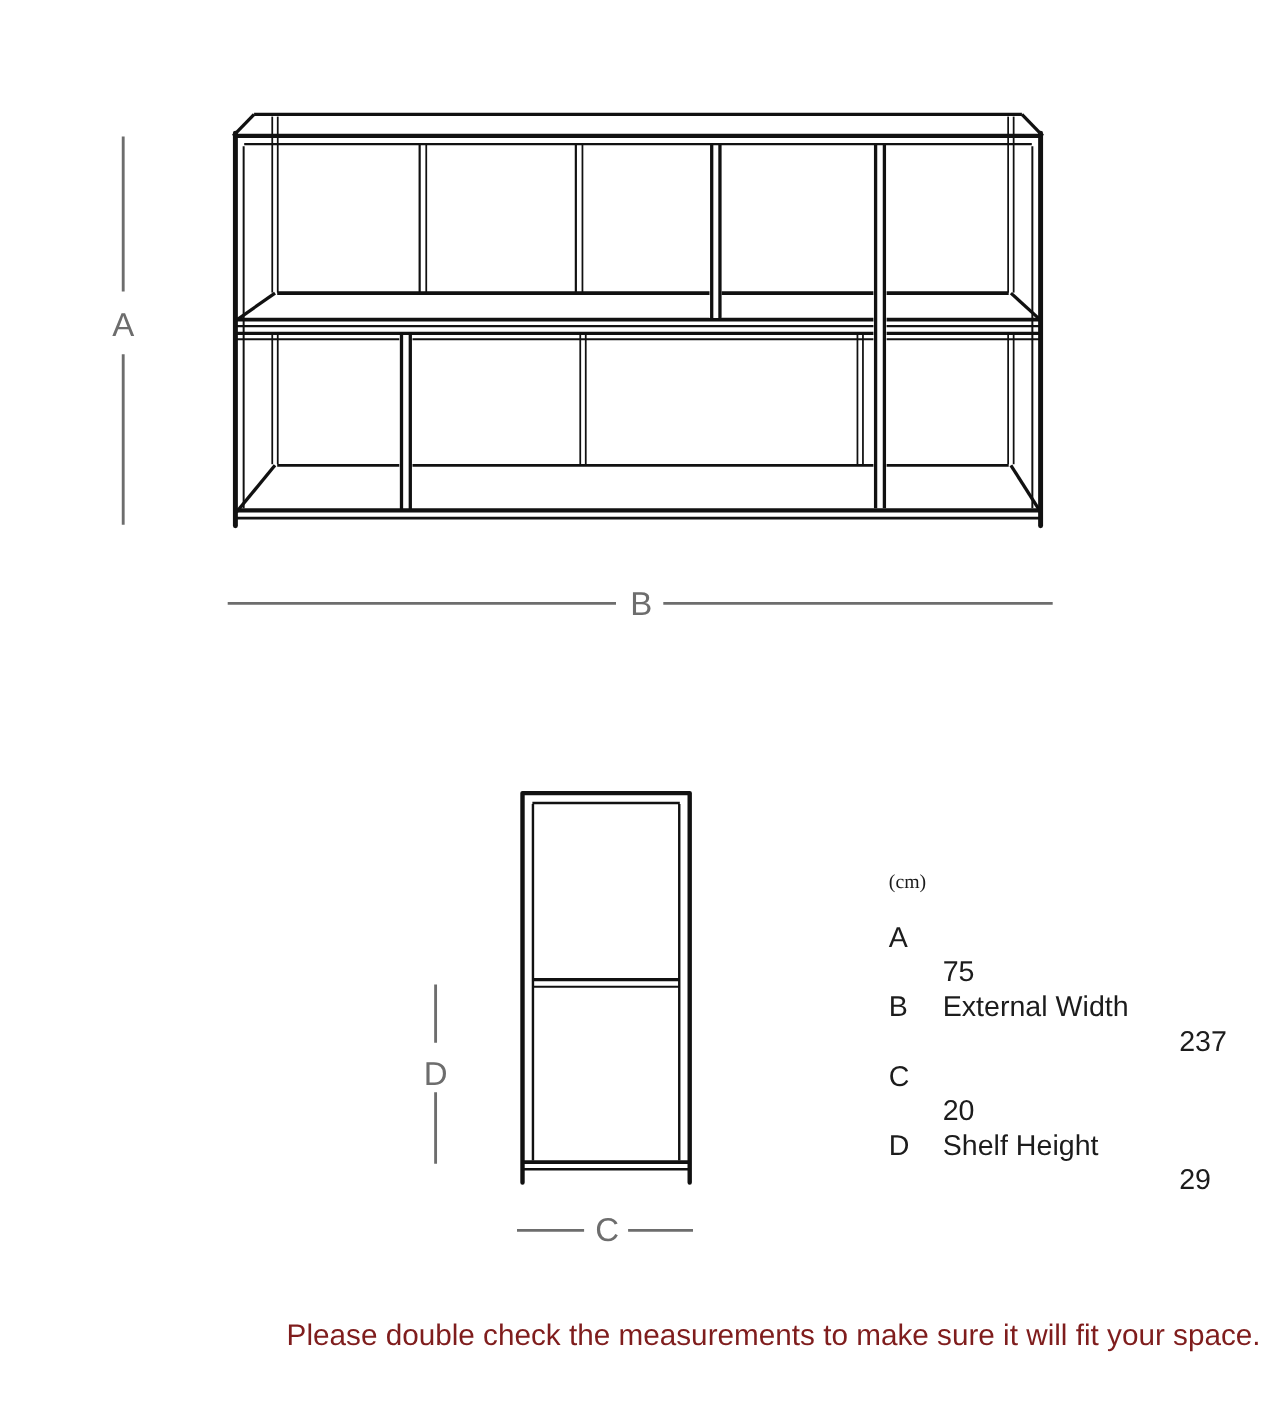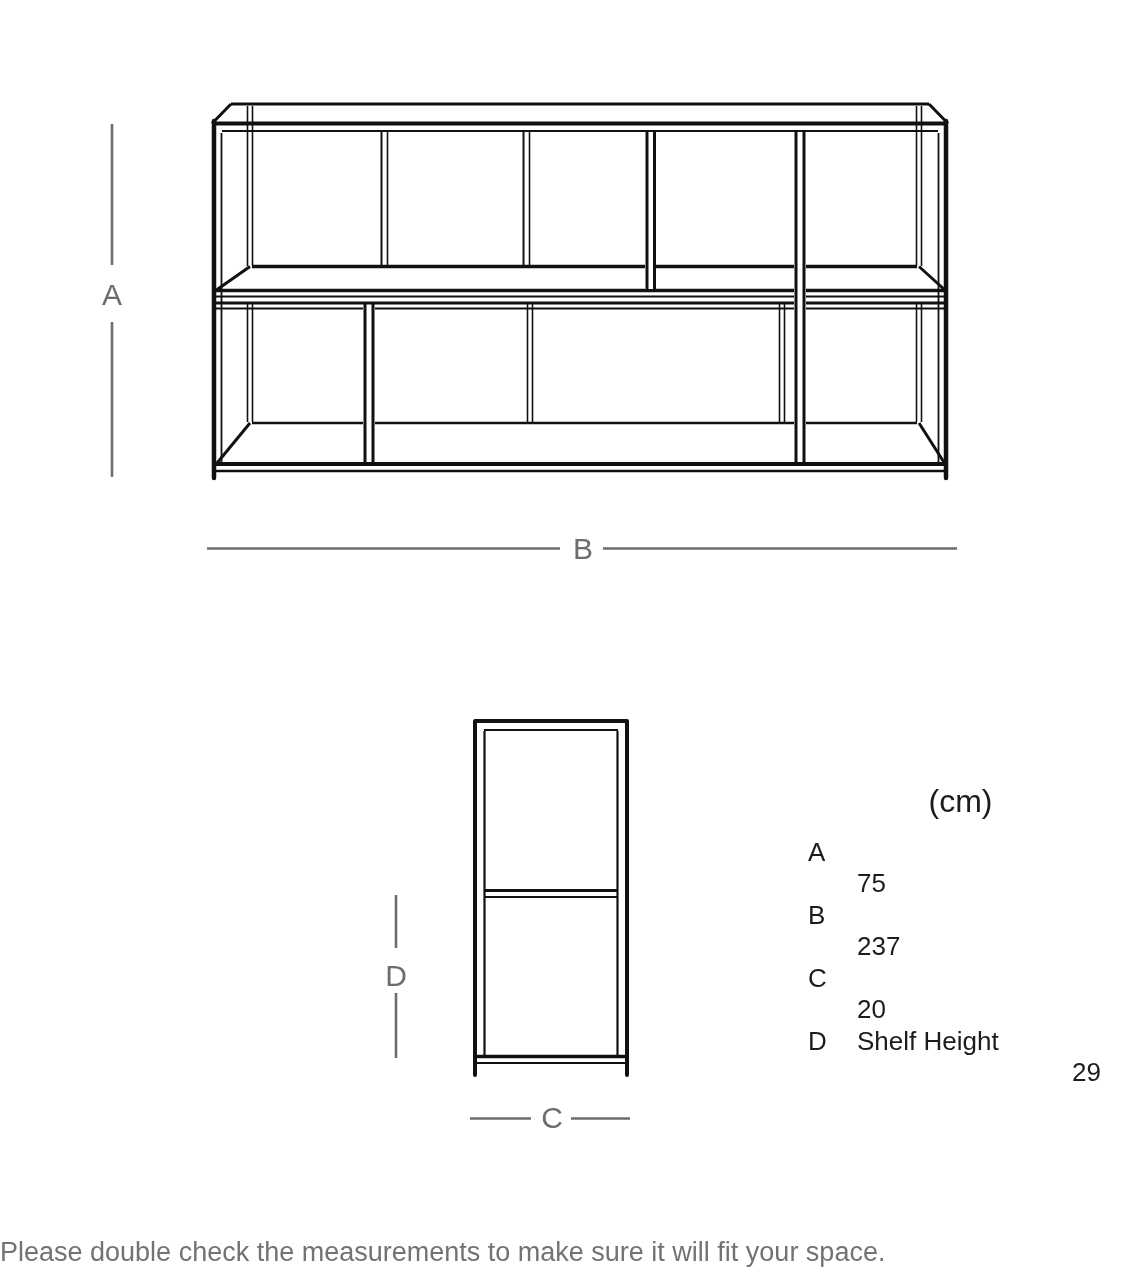--- a/index.html
+++ b/index.html
@@ -21,40 +21,41 @@
 
   .spec-table{
     position:absolute;
     left:808px;
     top:786px;
     width:305px;
     color:#1c1c1c;
     font-size:26px;
   }
   .spec-table .unit{
-    text-align:center;
-    font-size:32px;
+    text-align:left;
+    font-size:18px;
     line-height:30px;
     margin-bottom:20px;
+    font-family:Liberation Serif, serif;
   }
   .spec-table .row{
     display:grid;
     grid-template-columns:49px 215px 1fr;
     line-height:32px;
   }
   .spec-table .c-value{white-space:nowrap;margin-top:31px;}
 
   .footer-note{
     position:absolute;
     left:0;
-    top:1237px;
+    top:1199px;
     width:100%;
-    text-align:left;
+    text-align:right;
     font-size:27px;
-    color:#737373;
+    color:#7f1d1d;
   }
 </style>
 </head>
 <body>
 
 <div class="page">
 
   <svg class="diagram-svg" width="1146" height="1282" viewBox="0 0 1146 1282" xmlns="http://www.w3.org/2000/svg">
 
     <g fill="none" stroke="#111111">
@@ -153,20 +154,21 @@
 
   <div class="spec-table">
     <div class="unit">(cm)</div>
 
     <div class="row">
       <span class="c-letter">A</span>
       <span class="c-value">75</span>
     </div>
     <div class="row">
       <span class="c-letter">B</span>
+      <span class="c-name">External Width</span>
       <span class="c-value">237</span>
     </div>
     <div class="row">
       <span class="c-letter">C</span>
       <span class="c-value">20</span>
     </div>
     <div class="row">
       <span class="c-letter">D</span>
       <span class="c-name">Shelf Height</span>
       <span class="c-value">29</span>

